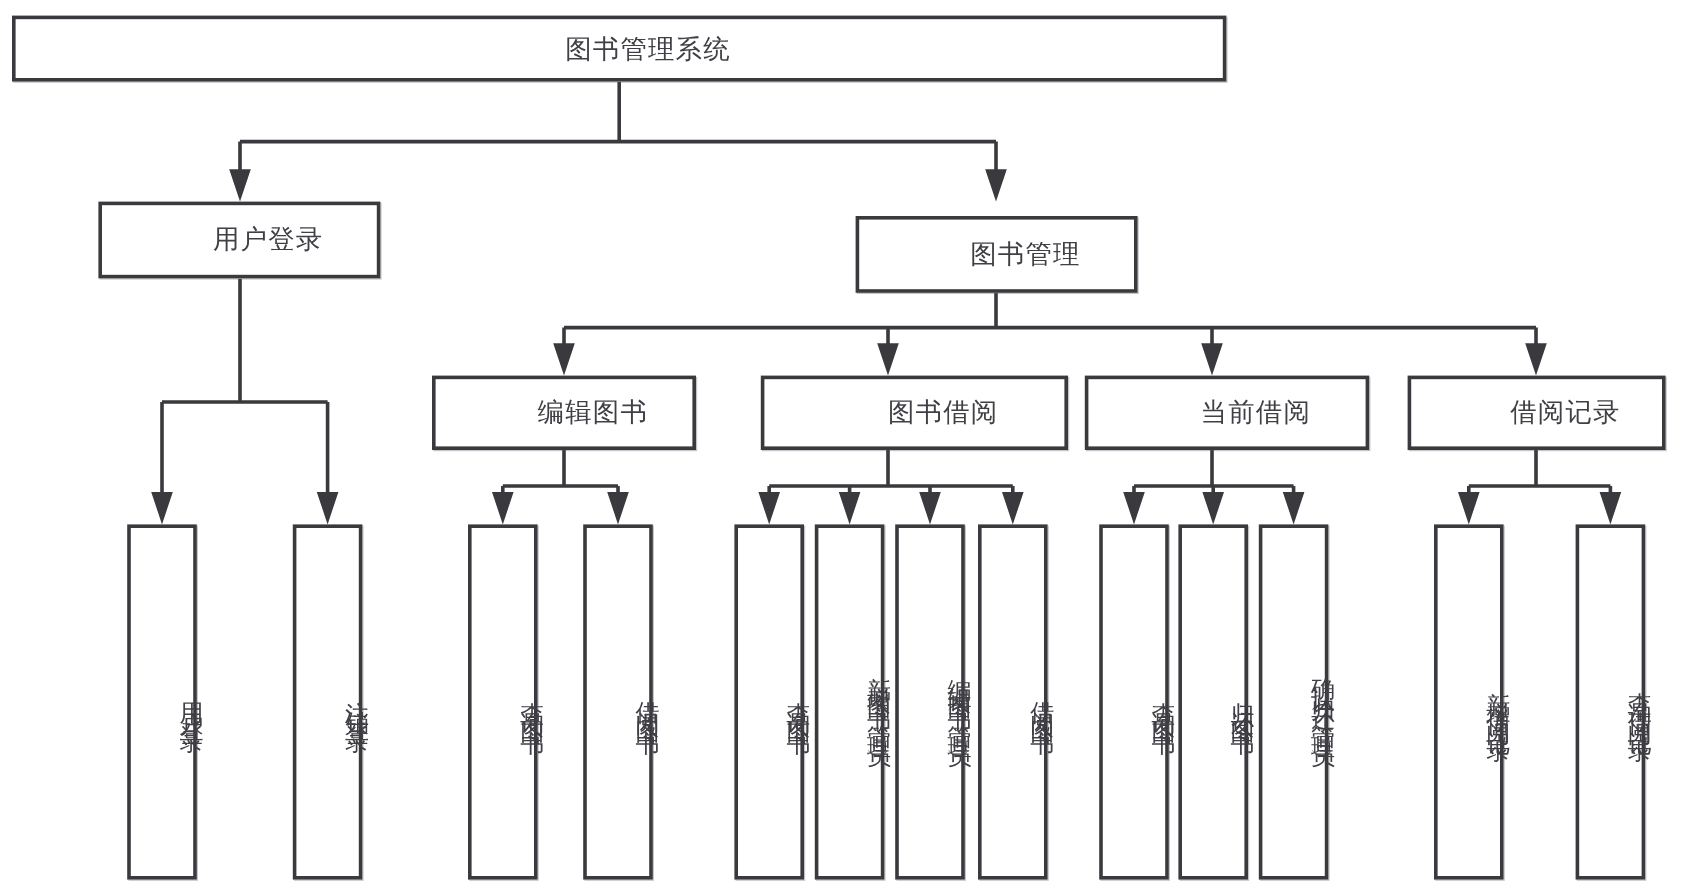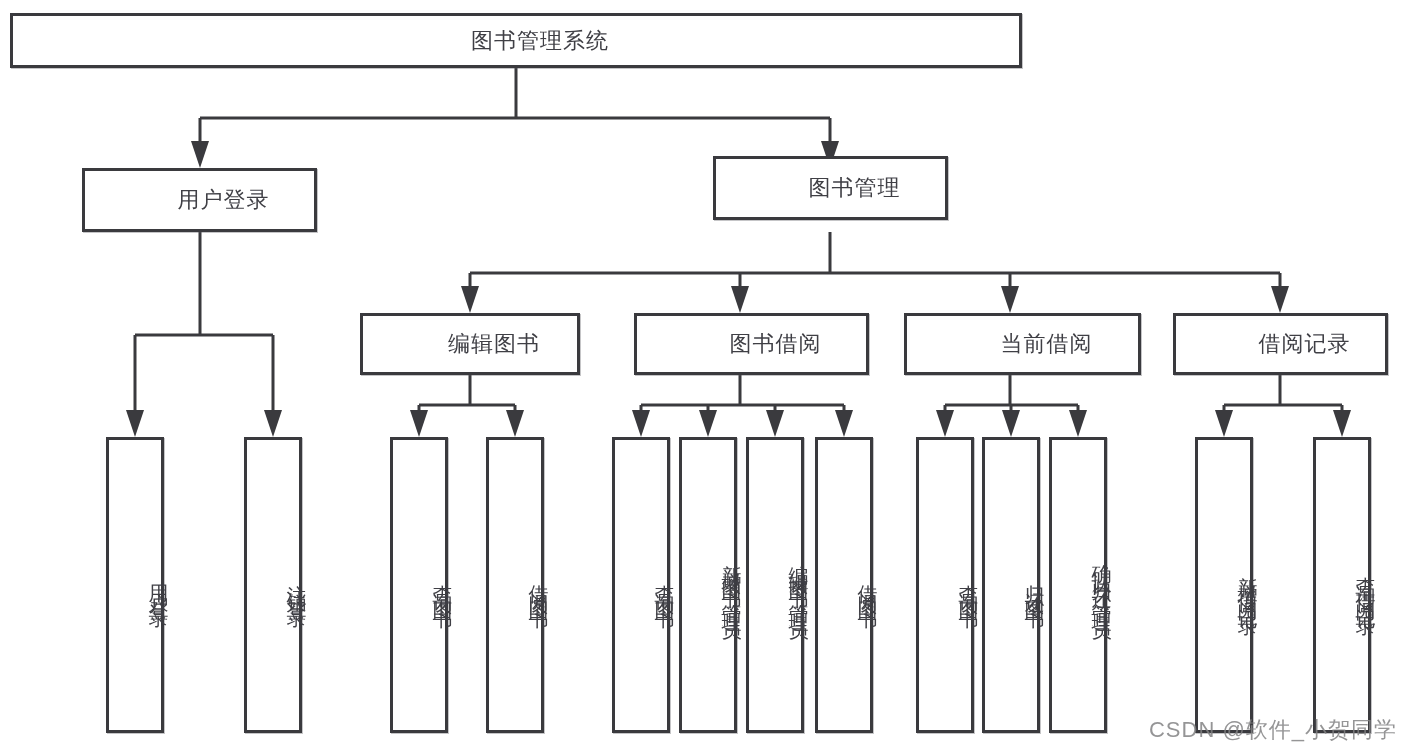--- a/index.html
+++ b/index.html
@@ -93,27 +93,27 @@
       <polygon points="1215,410 1233,410 1224,437" fill="#3a3a3e"></polygon>
       <polygon points="1333,410 1351,410 1342,437" fill="#3a3a3e"></polygon>
     </svg>
   <div id="node-layer">
       <div class="node h" style="left: 10px; top: 13px; width: 1012px; height: 55px;">
         <span class="lbl">图书管理系统</span>
       </div>
       <div class="node h" style="left: 82px; top: 168px; width: 235px; height: 64px;">
         <span class="lbl">用户登录</span>
       </div>
-      <div class="node h" style="left: 713px; top: 156px; width: 235px; height: 64px;">
+      <div class="node h" style="left: 713px; top: 180px; width: 235px; height: 64px;">
         <span class="lbl">图书管理</span>
       </div>
       <div class="node h" style="left: 360px; top: 313px; width: 220px; height: 62px;">
         <span class="lbl">编辑图书</span>
       </div>
-      <div class="node h" style="left: 634px; top: 313px; width: 235px; height: 62px;">
+      <div class="node h" style="left: 634px; top: 313px; width: 256px; height: 62px;">
         <span class="lbl">图书借阅</span>
       </div>
       <div class="node h" style="left: 904px; top: 313px; width: 237px; height: 62px;">
         <span class="lbl">当前借阅</span>
       </div>
       <div class="node h" style="left: 1173px; top: 313px; width: 215px; height: 62px;">
         <span class="lbl">借阅记录</span>
       </div>
       <div class="node v" style="left: 106px; top: 437px; width: 58px; height: 296px;">
         <span class="lbl">用户登录</span>
@@ -148,14 +148,13 @@
       <div class="node v" style="left: 1049px; top: 437px; width: 58px; height: 296px;">
         <span class="lbl">确认归还（管理员）</span>
       </div>
       <div class="node v" style="left: 1195px; top: 437px; width: 58px; height: 296px;">
         <span class="lbl">新增借阅记录</span>
       </div>
       <div class="node v" style="left: 1313px; top: 437px; width: 58px; height: 296px;">
         <span class="lbl">查询借阅记录</span>
       </div>
     </div>
-  <div class="watermark">CSDN @软件_小贺同学</div>
 </div>
 
 </body></html>

